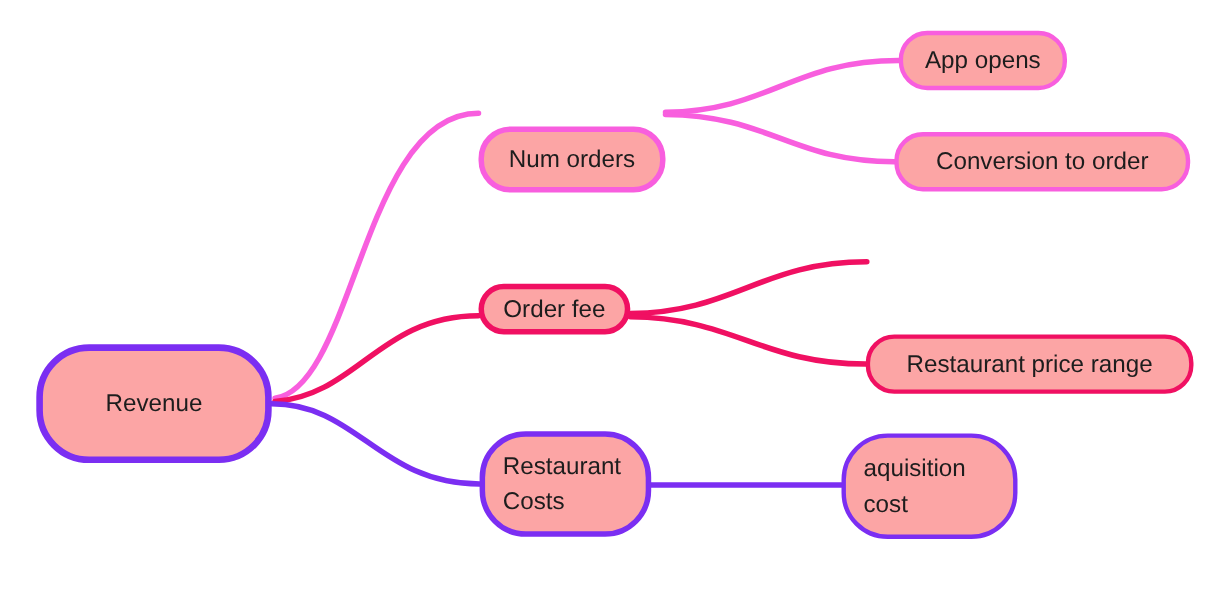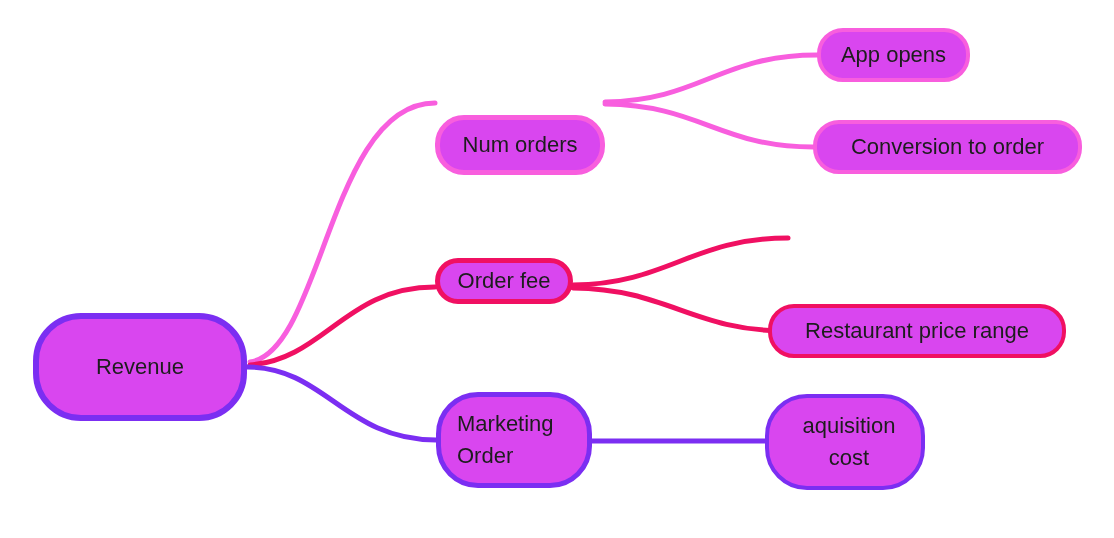--- a/index.html
+++ b/index.html
@@ -23,21 +23,21 @@
     height: 538px;
   }
   #edges path {
     fill: none;
     stroke-width: 5;
     stroke-linecap: round;
   }
   .node {
     position: absolute;
     box-sizing: border-box;
-    background: #d946ef;
+    background: #fca5a5;
     border-style: solid;
     display: flex;
     align-items: center;
     justify-content: center;
     font-size: 22px;
     color: #1d1d1d;
     line-height: 1.45;
     text-align: center;
     white-space: nowrap;
   }
@@ -52,23 +52,23 @@
   .node.branch { border-width: 5px; }
   .node.leaf   { border-width: 4.5px; }
 
   
   #node-revenue        { left: 33px;  top: 313px; width: 214px; height: 108px; border-radius: 48px; }
   #node-num-orders     { left: 435px; top: 73px;  width: 170px; height: 60px;  border-radius: 29px; margin-top: 42px; }
   #node-app-opens      { left: 817px; top: 28px;  width: 153px; height: 54px;  border-radius: 26px; }
   #node-conversion     { left: 813px; top: 120px; width: 269px; height: 54px;  border-radius: 26px; justify-content: center; }
   #node-order-fee      { left: 435px; top: 258px; width: 138px; height: 46px;  border-radius: 28px; }
   #node-order-dictance { left: 788px; top: 208px; width: 204px; height: 60px;  border-radius: 29px; }
-  #node-restaurant     { left: 768px; top: 304px; width: 298px; height: 54px;  border-radius: 26px; justify-content: center; }
+  #node-restaurant     { left: 787px; top: 304px; width: 298px; height: 54px;  border-radius: 26px; justify-content: center; }
   #node-marketing      { left: 436px; top: 392px; width: 156px; height: 96px;  border-radius: 42px; }
-  #node-aquisition     { left: 765px; top: 394px; width: 160px; height: 96px;  border-radius: 42px; text-align: center; }
+  #node-aquisition     { left: 765px; top: 394px; width: 160px; height: 96px;  border-radius: 42px; }
 </style>
 </head>
 <body>
 
 <div id="canvas">
 
   <svg id="edges" viewBox="0 0 1114 538" xmlns="http://www.w3.org/2000/svg">
     <path d="M250,362 C322,352 330,103 435,103" style="stroke: rgb(248, 94, 222);"></path>
     <path d="M250,365 C325,359 345,287 435,287" style="stroke: rgb(240, 16, 98);"></path>
     <path d="M247,367 C325,367 345,440 436,440" style="stroke: rgb(123, 46, 242);"></path>
@@ -98,20 +98,20 @@
   <div class="node branch" id="node-order-fee" style="border-color: rgb(240, 16, 98);">
     <span>Order fee</span>
   </div>
 
 
   <div class="node leaf" id="node-restaurant" style="border-color: rgb(240, 16, 98);">
     <span>Restaurant price range</span>
   </div>
 
   <div class="node branch two-line" id="node-marketing" style="border-color: rgb(123, 46, 242);">
-    <span>Marketing Order</span>
+    <span>Restaurant Costs</span>
   </div>
 
   <div class="node leaf two-line" id="node-aquisition" style="border-color: rgb(123, 46, 242);">
     <span>aquisition cost</span>
   </div>
 
 </div>
 
 </body></html>

